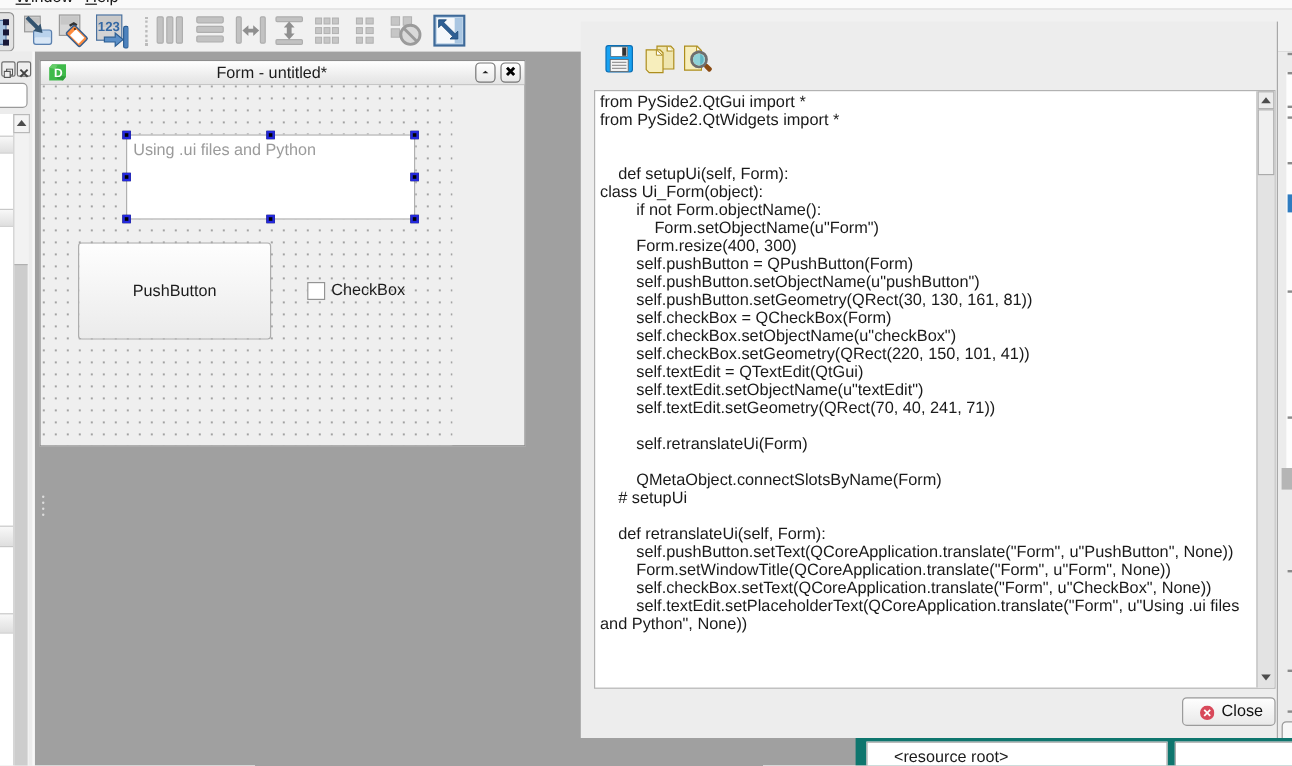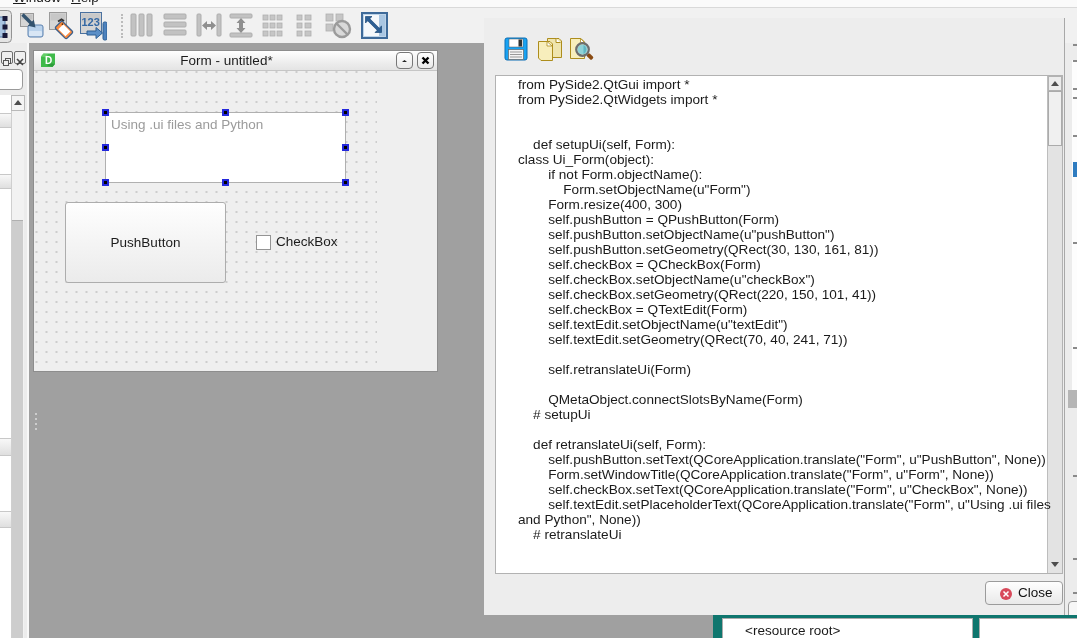--- a/index.html
+++ b/index.html
@@ -26,21 +26,21 @@
 #fcontent{position:absolute;left:0;top:20px;width:343px;height:300px;background-color:#efefef;background-image:radial-gradient(circle,#959595 0.55px,rgba(0,0,0,0) 0.8px);background-size:10px 10px;background-position:-2.5px -4px}
 #tedit{position:absolute;left:71px;top:41px;width:239px;height:69px;background:#fff;border:1px solid #b0b0b0}
 #tedit span{position:absolute;left:5px;top:4px;font-size:13.5px;color:#9b9b9b}
 .hdl{position:absolute;width:3px;height:3px;background:#000;border:2px solid #2328dc}
 #pbtn{position:absolute;left:31px;top:131px;width:159px;height:79px;border:1px solid #adadad;border-radius:3px;background:linear-gradient(#fefefe,#ebebeb);text-align:center;line-height:79px;font-size:13.5px;color:#1c1c1c}
 #cbox{position:absolute;left:222px;top:164px;width:13px;height:13px;background:#fff;border:1px solid #949494}
 #cboxlbl{position:absolute;left:242px;top:163px;font-size:13.5px;color:#1c1c1c}
 
 #dlg{left:484px;top:18px;width:580px;height:597px;background:#ededed;border-right:1px solid #a8a8a8}
 #codearea{position:absolute;left:11px;top:57px;width:566px;height:497px;background:#fff;border:1px solid #b2b2b2}
-#codetxt{position:absolute;left:34px;top:59px;font-size:13.6px;color:#1a1a1a}
+#codetxt{position:absolute;left:16px;top:59px;font-size:13.6px;color:#1a1a1a}
 #codetxt div{height:15px;line-height:15px;white-space:pre}
 .sbv{position:absolute;right:0;width:14px}
 #vtrack{top:0;height:497px;background:#e3e3e3;border-left:1px solid #bdbdbd}
 #vup{top:0;height:15px;background:#ececec;border:1px solid #b2b2b2;box-sizing:border-box}
 #vdn{bottom:0;height:15px}
 #vthumb{top:15px;height:55px;background:#f0f0f0;border:1px solid #ababab;box-sizing:border-box}
 .tri-up{width:0;height:0;border-left:4px solid rgba(0,0,0,0);border-right:4px solid rgba(0,0,0,0);border-bottom:5px solid #4d4d4d;margin:4px auto 0}
 .tri-dn{width:0;height:0;border-left:4px solid rgba(0,0,0,0);border-right:4px solid rgba(0,0,0,0);border-top:5px solid #4d4d4d;margin:4px auto 0}
 #closebtn{position:absolute;left:501px;top:563px;width:76px;height:22px;border:1px solid #9b9b9b;border-radius:4px;background:linear-gradient(#fefefe,#e9e9e9);font-size:13.5px;color:#111;}
 
@@ -247,36 +247,35 @@
 <div>class Ui_Form(object):</div>
 <div>        if not Form.objectName():</div>
 <div>            Form.setObjectName(u"Form")</div>
 <div>        Form.resize(400, 300)</div>
 <div>        self.pushButton = QPushButton(Form)</div>
 <div>        self.pushButton.setObjectName(u"pushButton")</div>
 <div>        self.pushButton.setGeometry(QRect(30, 130, 161, 81))</div>
 <div>        self.checkBox = QCheckBox(Form)</div>
 <div>        self.checkBox.setObjectName(u"checkBox")</div>
 <div>        self.checkBox.setGeometry(QRect(220, 150, 101, 41))</div>
-<div>        self.checkBox = QTextEdit(Form)</div>
+<div>        self.textEdit = QTextEdit(QtGui)</div>
 <div>        self.textEdit.setObjectName(u"textEdit")</div>
 <div>        self.textEdit.setGeometry(QRect(70, 40, 241, 71))</div>
 <div> </div>
 <div>        self.retranslateUi(Form)</div>
 <div> </div>
 <div>        QMetaObject.connectSlotsByName(Form)</div>
 <div>    # setupUi</div>
 <div> </div>
 <div>    def retranslateUi(self, Form):</div>
 <div>        self.pushButton.setText(QCoreApplication.translate("Form", u"PushButton", None))</div>
 <div>        Form.setWindowTitle(QCoreApplication.translate("Form", u"Form", None))</div>
 <div>        self.checkBox.setText(QCoreApplication.translate("Form", u"CheckBox", None))</div>
 <div>        self.textEdit.setPlaceholderText(QCoreApplication.translate("Form", u"Using .ui files</div>
 <div>and Python", None))</div>
-<div>    # retranslateUi</div>
  </div>
  <div id="closebtn">
   <svg width="12" height="12" style="position:absolute;left:14px;top:6px" viewBox="0 0 12 12">
    <circle cx="6" cy="6" r="6" fill="#d8495a"></circle>
    <path d="M3.5 3.5 L8.5 8.5 M8.5 3.5 L3.5 8.5" stroke="#fff" stroke-width="1.5"></path>
   </svg>
   <span style="position:absolute;left:32px;top:3px">Close</span>
  </div>
 </div>
 

